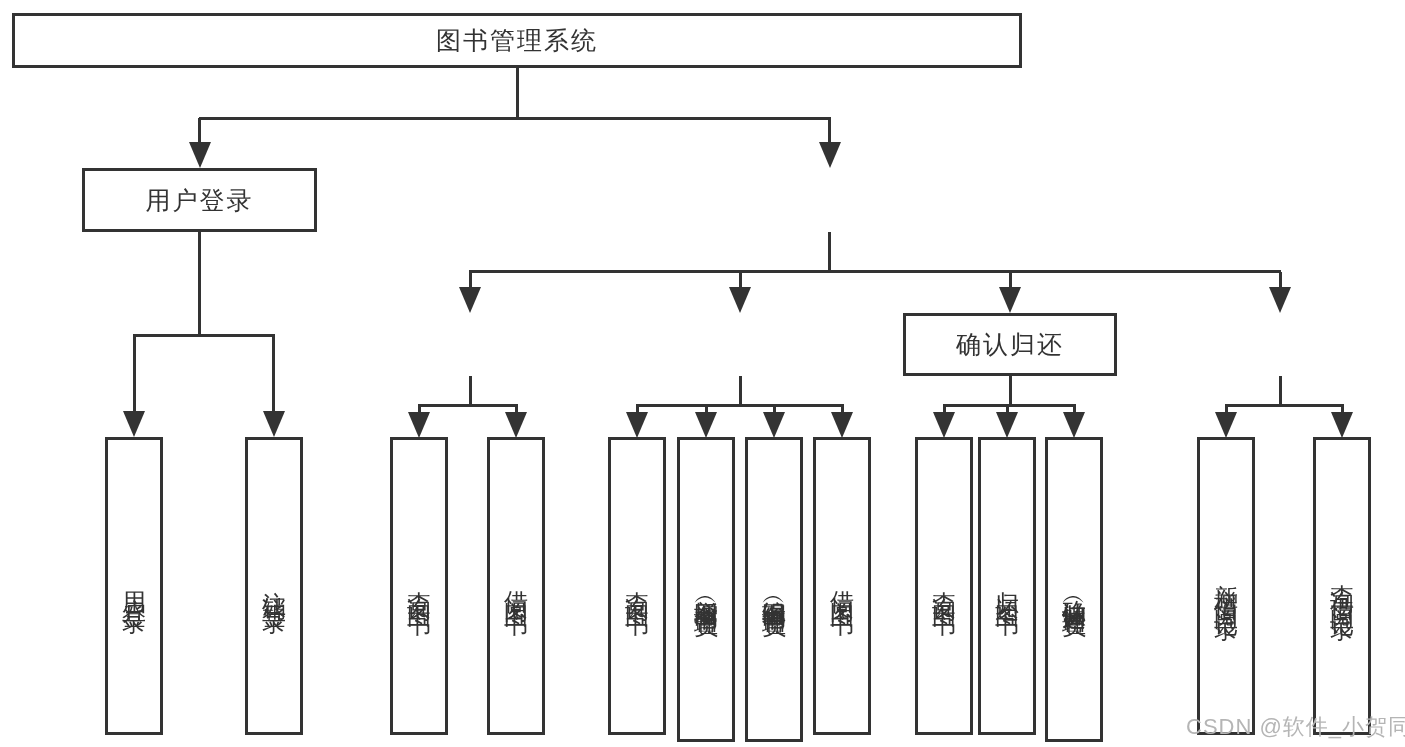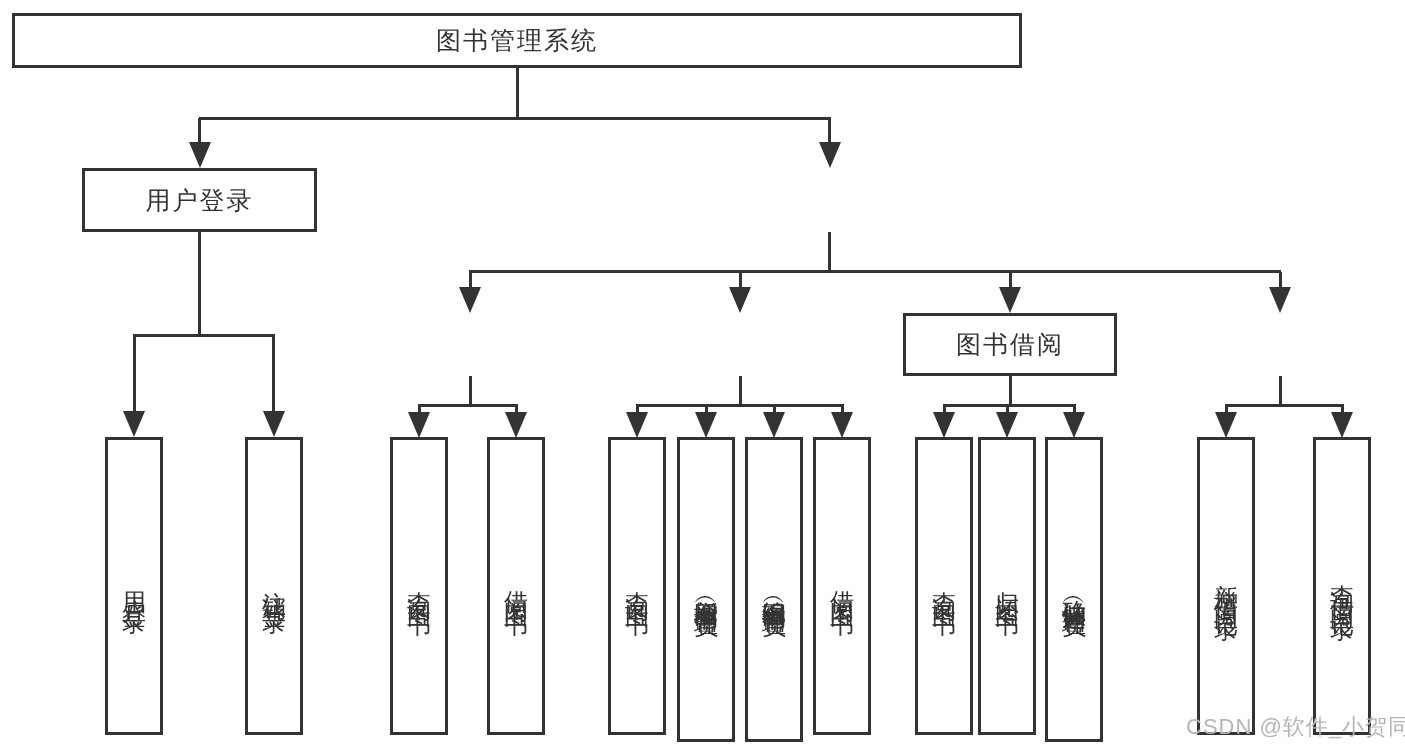--- a/index.html
+++ b/index.html
@@ -44,21 +44,21 @@
 
   <div class="nbox" style="left:12px;top:13px;width:1010px;height:55px">
     <span class="hlabel">图书管理系统</span>
   </div>
 
   <div class="nbox" style="left:82px;top:168px;width:235px;height:64px">
     <span class="hlabel">用户登录</span>
   </div>
 
   <div class="nbox" style="left:903px;top:313px;width:214px;height:63px">
-    <span class="hlabel">图书借阅</span>
+    <span class="hlabel">确认归还</span>
   </div>
 
   <div class="nbox vbox" style="left:105px;top:437px;width:58px;height:298px">
     <span class="vlabel">用户登录</span>
   </div>
   <div class="nbox vbox" style="left:245px;top:437px;width:58px;height:298px">
     <span class="vlabel">注销登录</span>
   </div>
 
   <div class="nbox vbox" style="left:390px;top:437px;width:58px;height:298px">

